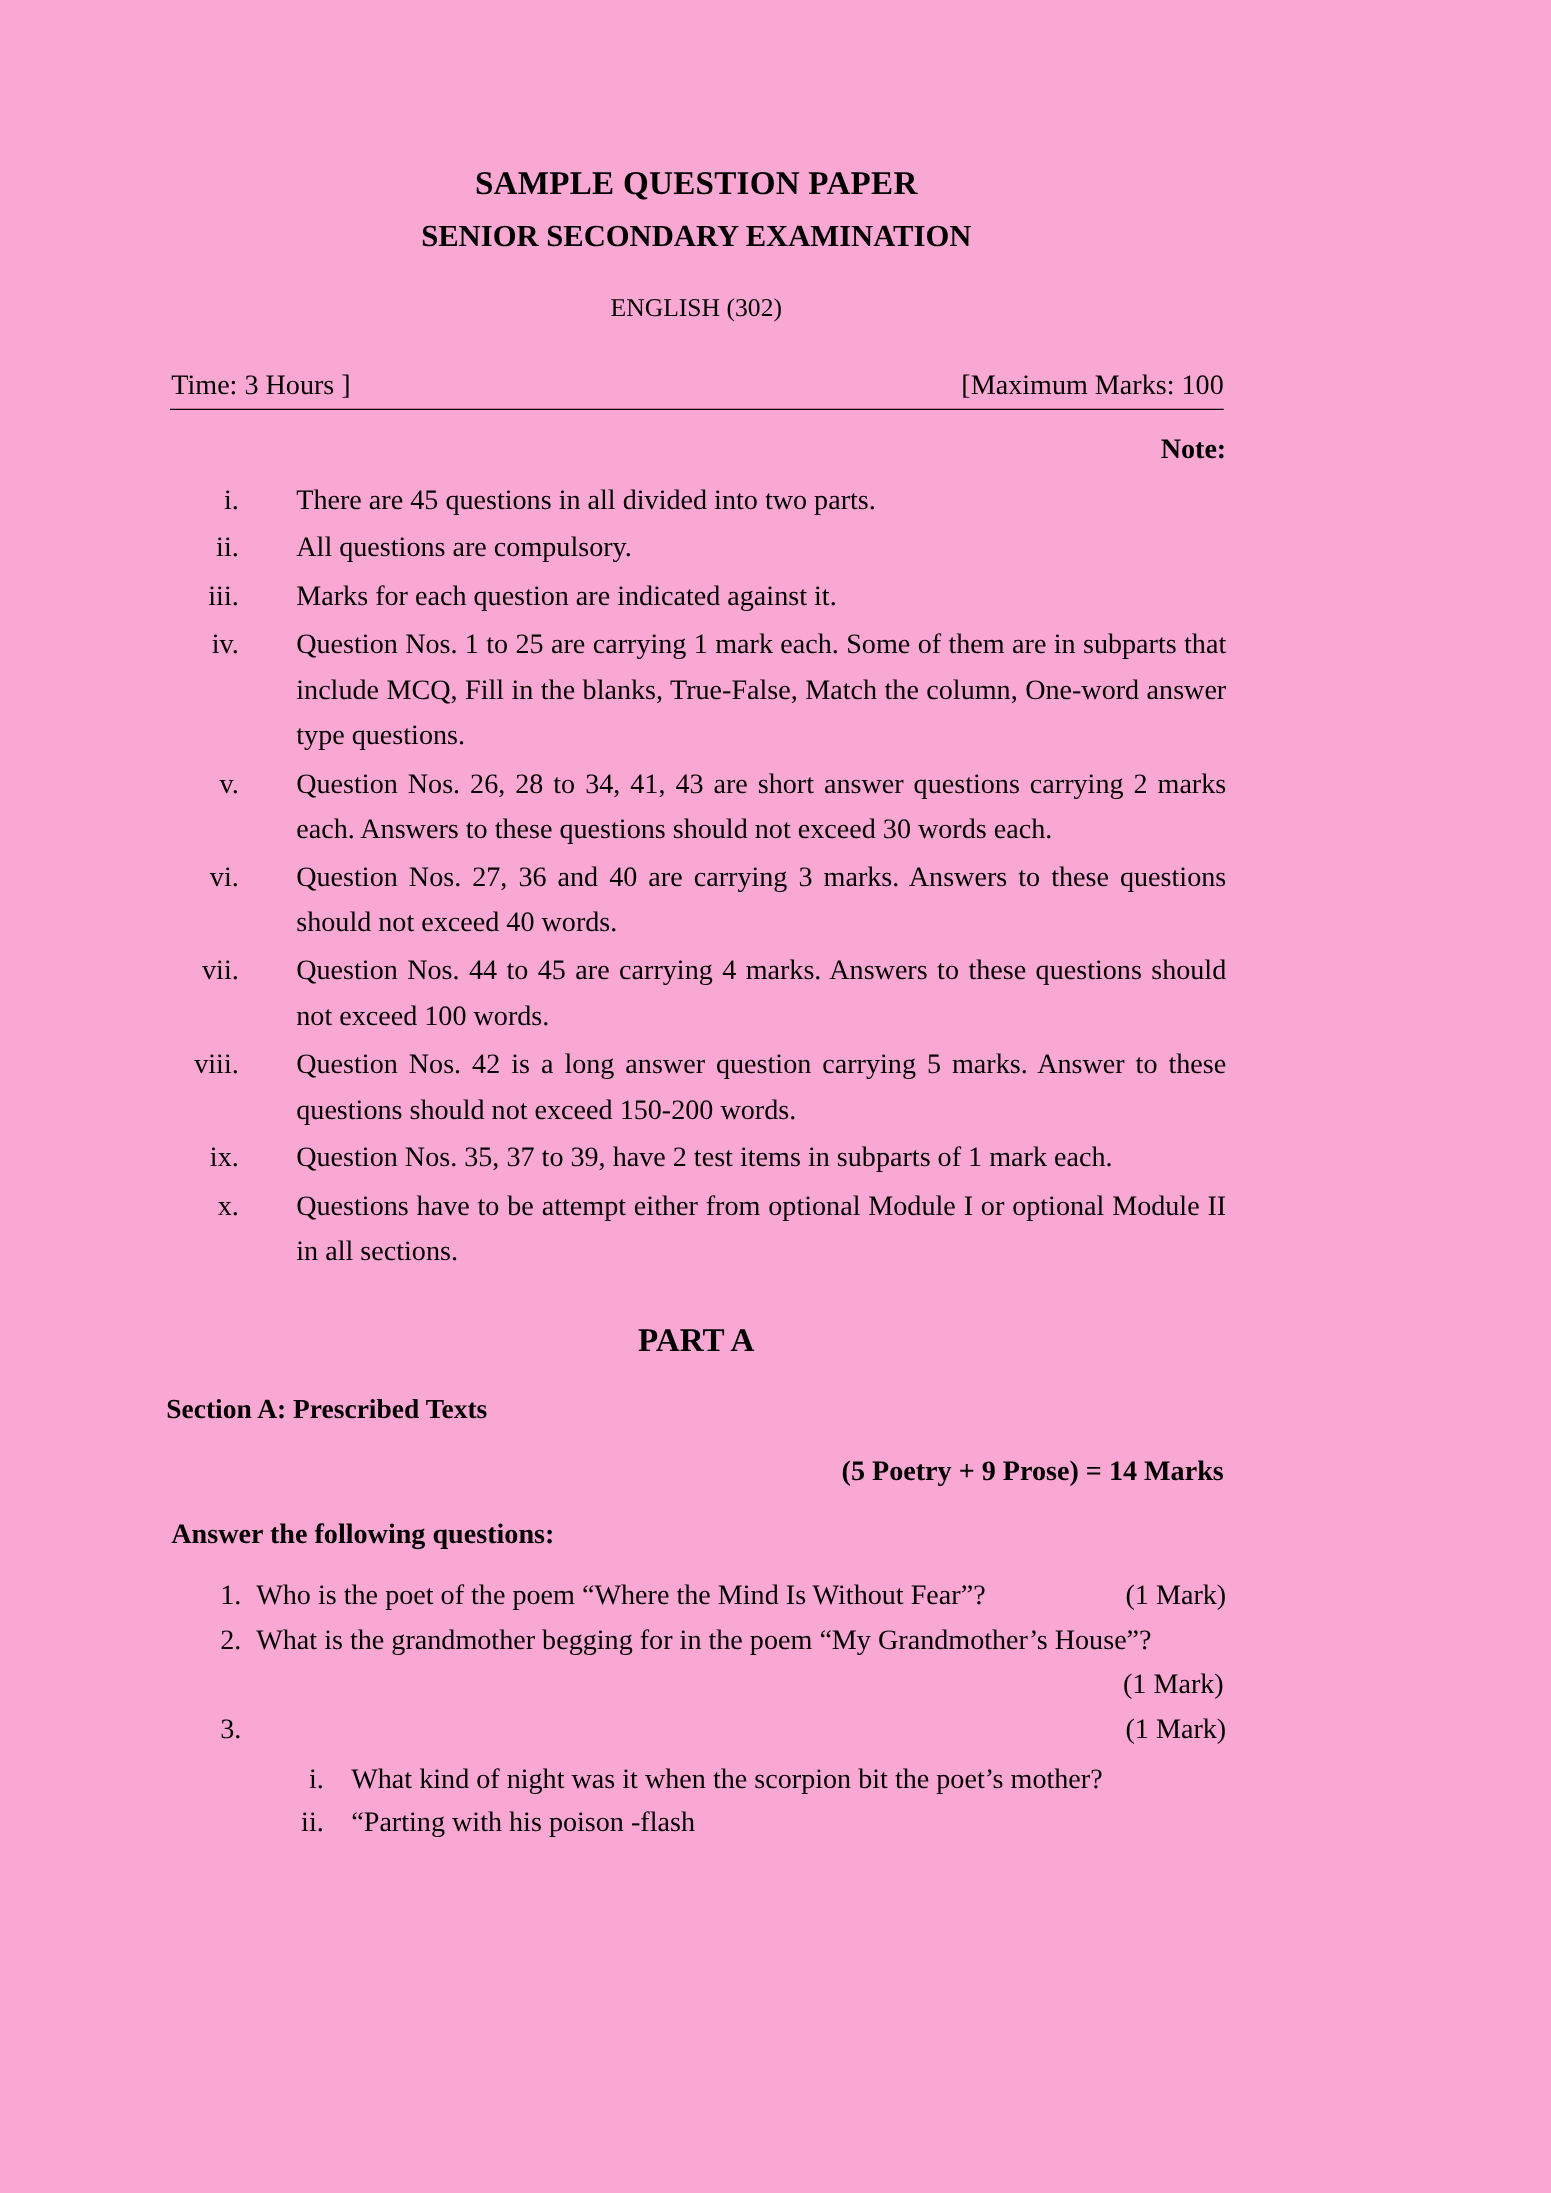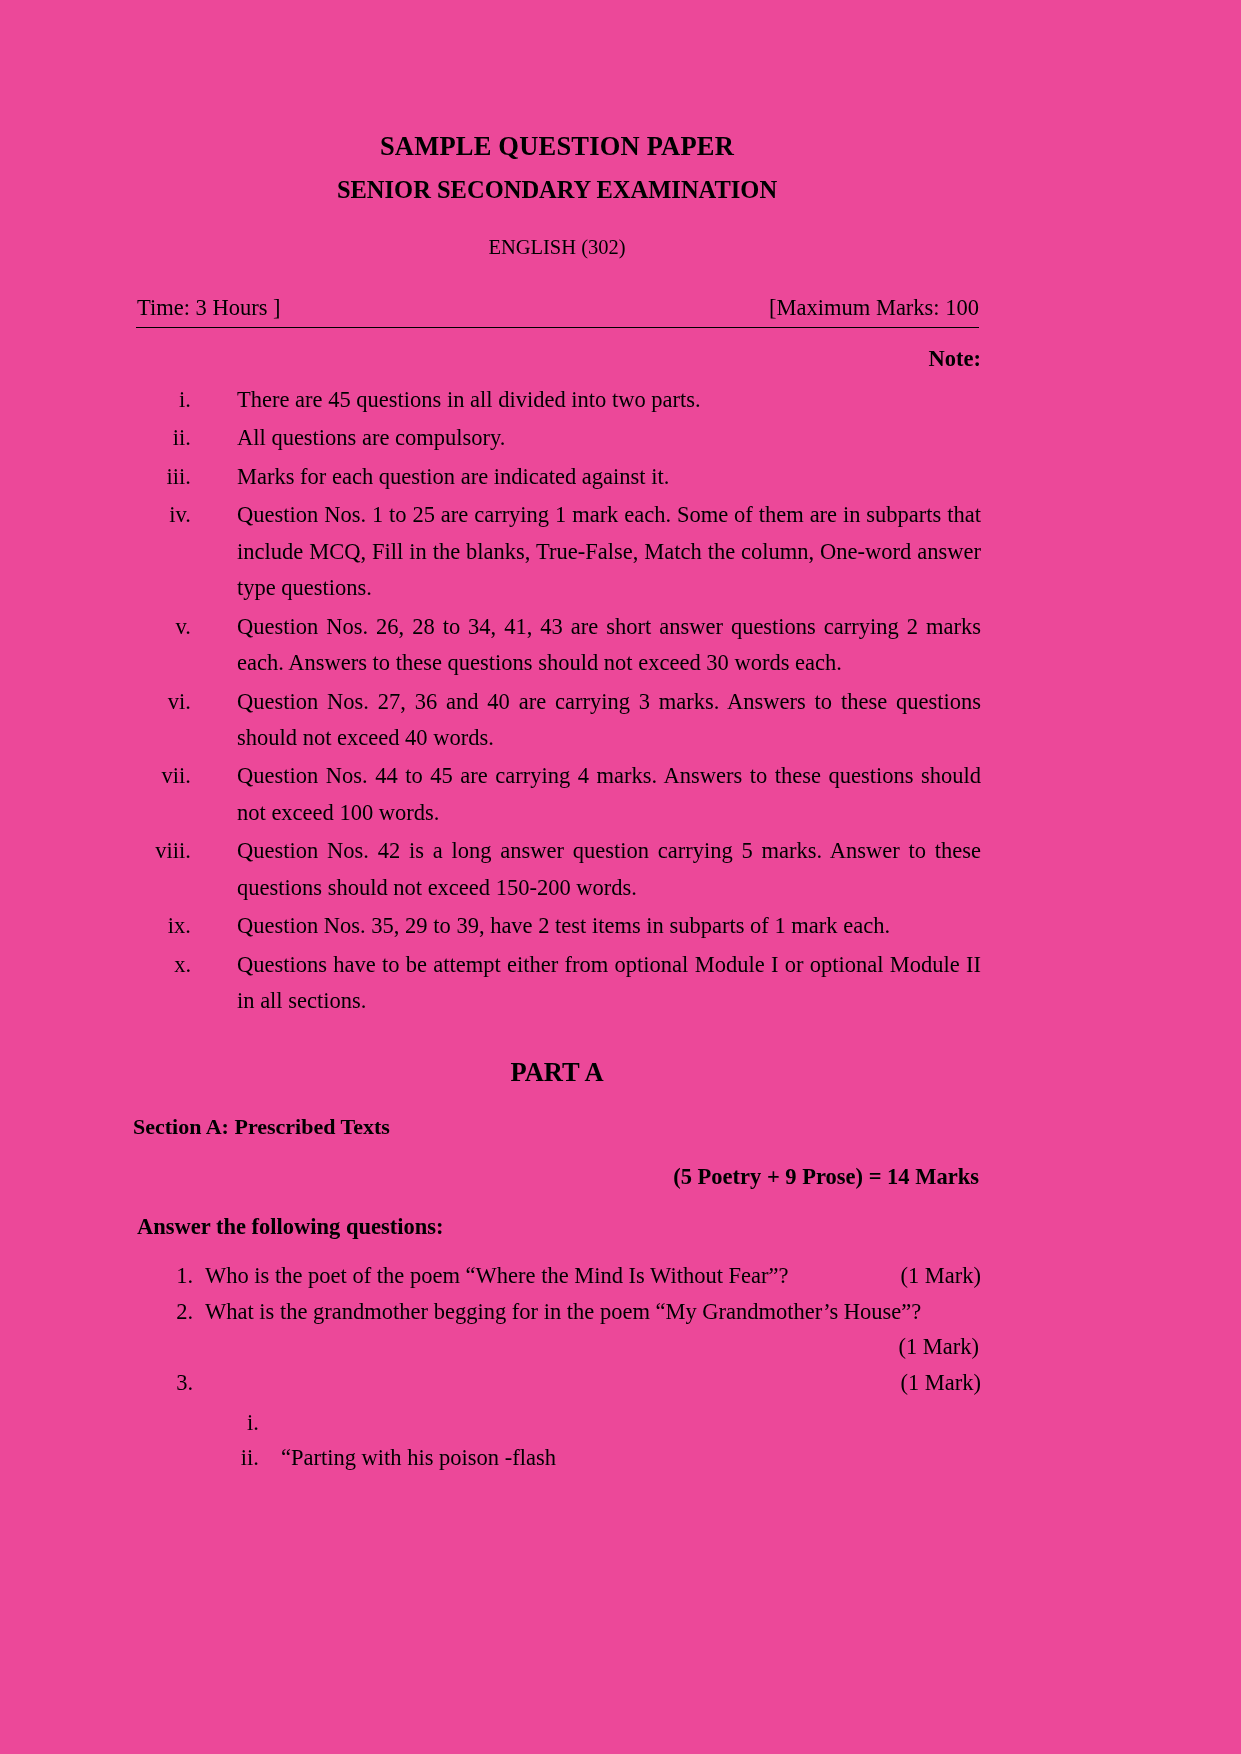--- a/index.html
+++ b/index.html
@@ -10,21 +10,21 @@
   }
   body {
     font-family: "Liberation Serif", "DejaVu Serif", serif;
     color: #000000;
   }
   .page {
     position: relative;
     width: 1241px;
     height: 1754px;
     margin: 0 auto;
-    background: #ec4899;
+    background: #f9a8d4;
     overflow: hidden;
     box-sizing: border-box;
   }
   .content {
     position: absolute;
     left: 133px;
     top: 0;
     width: 848px;
   }
 
@@ -270,21 +270,21 @@
       <li>
         <span class="rn">vii.</span>
         <span class="note-text">Question Nos. 44 to 45 are carrying 4 marks. Answers to these questions should not exceed 100 words.</span>
       </li>
       <li>
         <span class="rn">viii.</span>
         <span class="note-text">Question Nos. 42 is a long answer question carrying 5 marks. Answer to these questions should not exceed 150-200 words.</span>
       </li>
       <li>
         <span class="rn">ix.</span>
-        <span class="note-text nojust">Question Nos. 35, 29 to 39, have 2 test items in subparts of 1 mark each.</span>
+        <span class="note-text nojust">Question Nos. 35, 37 to 39, have 2 test items in subparts of 1 mark each.</span>
       </li>
       <li>
         <span class="rn">x.</span>
         <span class="note-text">Questions have to be attempt either from optional Module I or optional Module II in all sections.</span>
       </li>
     </ul>
 
     <div class="part-heading">PART A</div>
     <div class="section-heading">Section A: Prescribed Texts</div>
     <div class="marks-line">(5 Poetry + 9 Prose) = 14 Marks</div>
@@ -317,20 +317,21 @@
           <span class="q-num">3.</span>
           <span class="q-body">
             <span class="q-text"></span>
             <span class="q-marks">(1 Mark)</span>
           </span>
         </div>
 
         <ul class="sub-list">
           <li>
             <span class="sub-rn">i.</span>
+            <span class="sub-text">What kind of night was it when the scorpion bit the poet’s mother?</span>
           </li>
         </ul>
 
 
         <ul class="sub-list" style="padding-top:0">
           <li>
             <span class="sub-rn">ii.</span>
             <span class="sub-text">“Parting with his poison -flash</span>
           </li>
         </ul>

